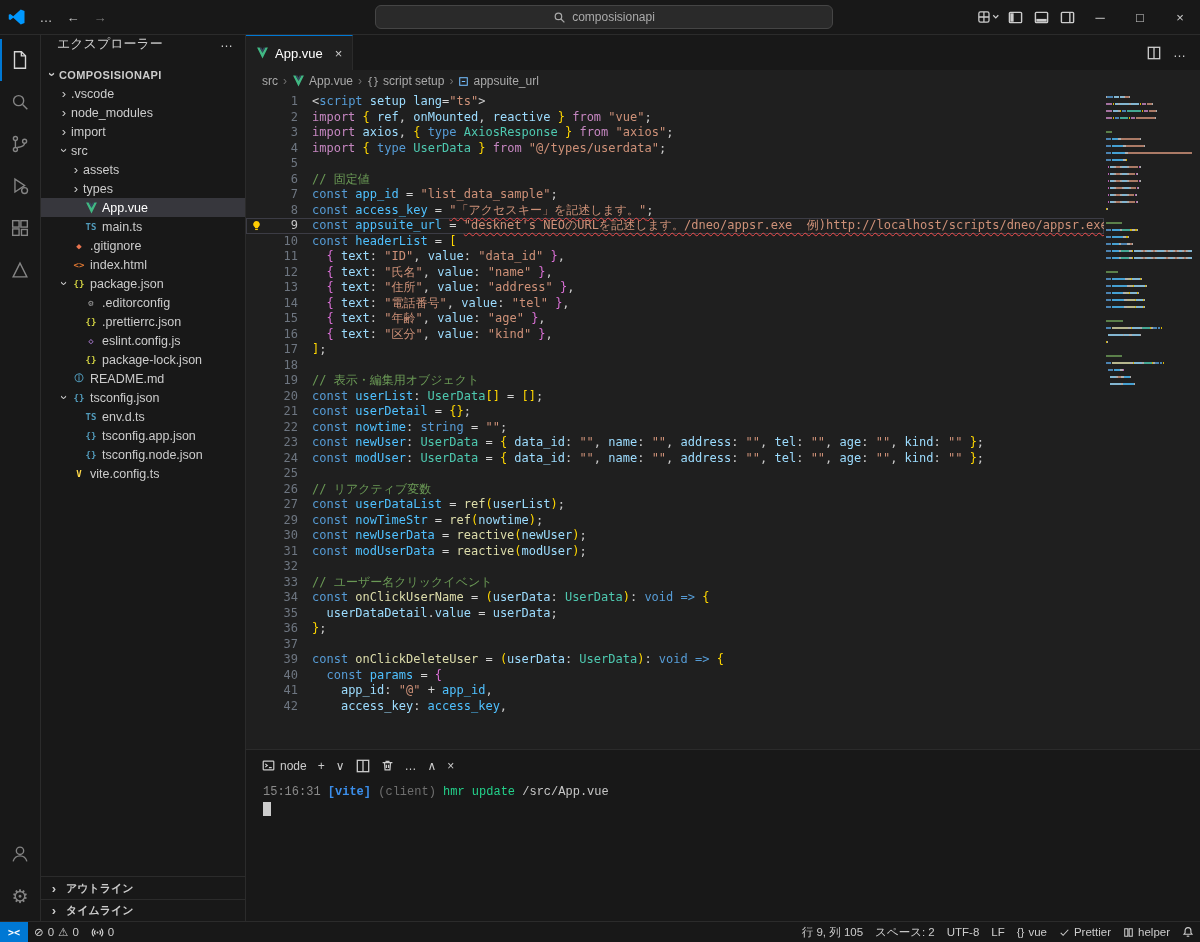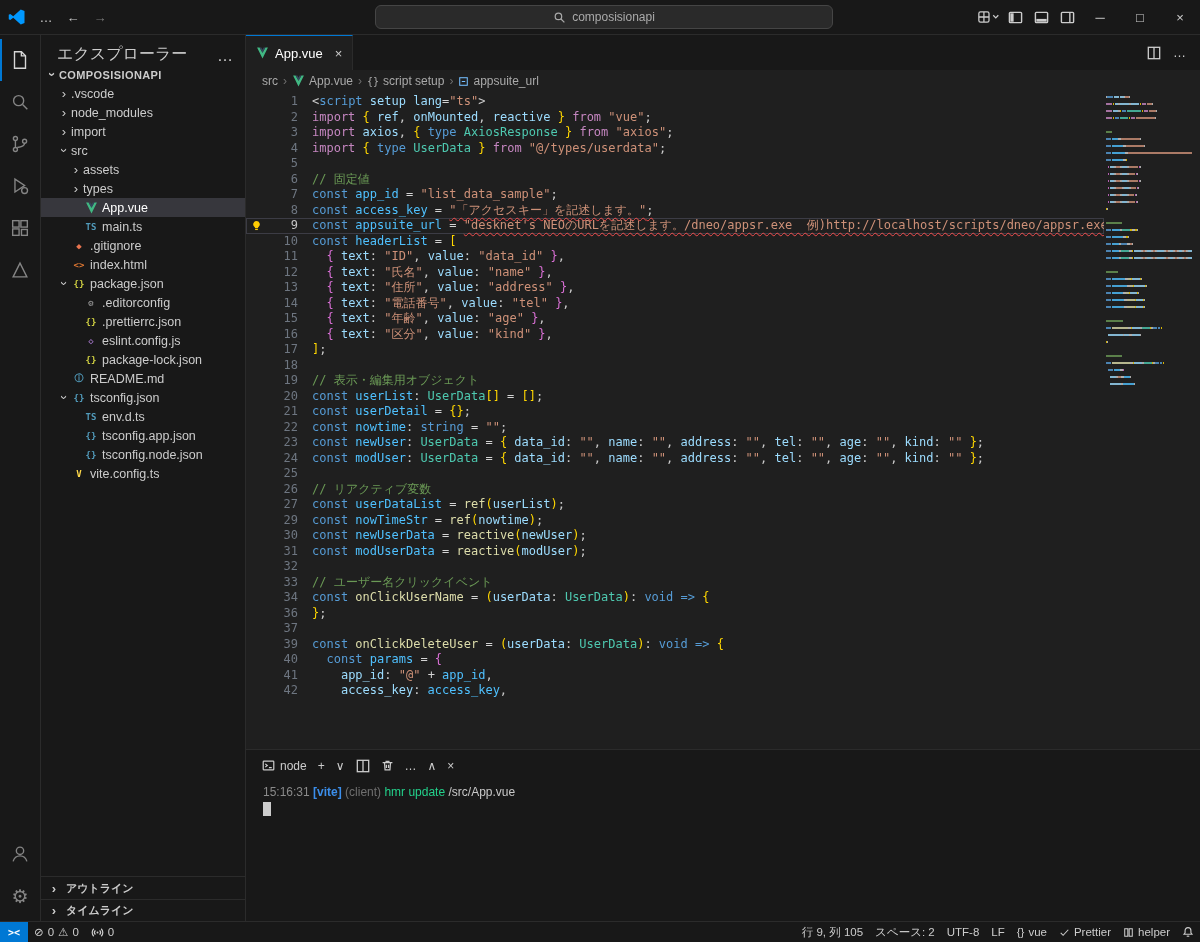--- a/index.html
+++ b/index.html
@@ -19,21 +19,21 @@
   .tb-right{flex:1;display:flex;align-items:center;justify-content:flex-end}
   .wc{width:40px;height:34px;display:flex;align-items:center;justify-content:center;color:#ccc;font-size:13px}
   
   .main{flex:1;display:flex;min-height:0}
   .activitybar{flex:0 0 40px;background:#181818;border-right:1px solid #2b2b2b;display:flex;flex-direction:column;align-items:center;padding-top:4px}
   .ab-item{width:40px;height:42px;display:flex;align-items:center;justify-content:center;color:#858585}
   .ab-item.active{color:#d7d7d7;box-shadow:inset 2px 0 0 #0078d4}
   .ab-spacer{margin-top:auto}
   
   .sidebar{flex:0 0 205px;background:#181818;border-right:1px solid #2b2b2b;display:flex;flex-direction:column;min-height:0}
-  .sb-header{flex:0 0 30px;display:flex;align-items:flex-end;justify-content:space-between;padding:0 12px 0 16px;font-size:16px;color:#ccc}
+  .sb-header{flex:0 0 30px;display:flex;align-items:flex-start;justify-content:space-between;padding:0 12px 0 16px;font-size:13px;color:#ccc}
   .tree{flex:1;overflow:hidden;font-size:12.5px}
   .tree-row{height:19px;display:flex;align-items:center;color:#cccccc;white-space:nowrap;cursor:pointer}
   .tree-row.selected{background:#37373d;color:#fff}
   .tree-row.bold{font-weight:700;font-size:11px;letter-spacing:.4px}
   .chev{flex:0 0 14px;display:flex;justify-content:center;font-size:13px;color:#ccc}
   .chev.open{transform:rotate(90deg)}
   .ficon{flex:0 0 16px;display:flex;justify-content:center;align-items:center;font-family:"DejaVu Sans Mono",monospace;font-size:9px;font-weight:700;margin-right:3px}
   .sb-bottom{border-top:1px solid #2b2b2b}
   .sb-section{height:22px;display:flex;align-items:center;gap:5px;padding:0 6px;font-size:11px;font-weight:700;color:#ccc;border-top:1px solid #2b2b2b}
   .sb-section:first-child{border-top:none}
@@ -65,21 +65,21 @@
   .mm-line{height:2px;margin-bottom:5px;white-space:nowrap;overflow:hidden}
   .mm-seg{display:inline-block;height:2px;opacity:.8;vertical-align:top}
   
   .panel{flex:0 0 172px;background:#181818;border-top:1px solid #2b2b2b;display:flex;flex-direction:column}
   .panel-header{flex:0 0 31px;display:flex;align-items:center;justify-content:space-between;padding:0 10px 0 16px}
   .ptabs{display:flex;height:100%}
   .ptab{display:flex;align-items:center;margin-right:16px;font-size:11.5px;color:#969696;white-space:nowrap}
   .ptab.active{color:#e7e7e7;box-shadow:inset 0 -1px 0 #e7e7e7}
   .panel-actions{display:flex;align-items:center;gap:11px;color:#ccc;font-size:12px}
   .pnode{display:flex;align-items:center;gap:5px;color:#ccc}
-  .terminal{flex:1;padding:3px 0 0 17px;font-family:Liberation Sans, sans-serif;font-size:12px;line-height:16px}
+  .terminal{flex:1;padding:3px 0 0 17px;font-family:Liberation Mono, monospace;font-size:12px;line-height:16px}
   .t-dim{color:#8a8a8a}.t-cyan{color:#3b8eea;font-weight:700}.t-dim2{color:#6f6f6f}.t-green{color:#23d18b}.t-plain{color:#c8c8c8}
   .t-cursor{display:inline-block;width:8px;height:14px;background:#ccc;margin-top:2px}
   
   .statusbar{flex:0 0 21px;background:#181818;border-top:1px solid #2b2b2b;display:flex;justify-content:space-between;font-size:11.5px;color:#ccc}
   .sb-left,.sb-right{display:flex;align-items:center;height:100%}
   .st-item{display:flex;align-items:center;gap:4px;padding:0 6px;height:100%;white-space:nowrap}
   .st-remote{background:#0078d4;color:#fff;padding:0 8px;font-family:"DejaVu Sans Mono",monospace;font-size:10px;font-weight:700}
   .st-ic{display:flex;align-items:center}
   svg{display:block}
 </style>
@@ -409,20 +409,21 @@
             <div class="code-line"><span class="glyph"></span><span class="lnum">24</span><span class="ltext"><span class="tk-d">const</span><span class="tk-p"> </span><span class="tk-V">modUser</span><span class="tk-p">: </span><span class="tk-t">UserData</span><span class="tk-o"> = </span><span class="tk-b1">{</span><span class="tk-p"> </span><span class="tk-v">data_id</span><span class="tk-p">: </span><span class="tk-s">""</span><span class="tk-p">, </span><span class="tk-v">name</span><span class="tk-p">: </span><span class="tk-s">""</span><span class="tk-p">, </span><span class="tk-v">address</span><span class="tk-p">: </span><span class="tk-s">""</span><span class="tk-p">, </span><span class="tk-v">tel</span><span class="tk-p">: </span><span class="tk-s">""</span><span class="tk-p">, </span><span class="tk-v">age</span><span class="tk-p">: </span><span class="tk-s">""</span><span class="tk-p">, </span><span class="tk-v">kind</span><span class="tk-p">: </span><span class="tk-s">""</span><span class="tk-p"> </span><span class="tk-b1">}</span><span class="tk-p">;</span></span></div>
             <div class="code-line"><span class="glyph"></span><span class="lnum">25</span><span class="ltext"></span></div>
             <div class="code-line"><span class="glyph"></span><span class="lnum">26</span><span class="ltext"><span class="tk-m">// リアクティブ変数</span></span></div>
             <div class="code-line"><span class="glyph"></span><span class="lnum">27</span><span class="ltext"><span class="tk-d">const</span><span class="tk-p"> </span><span class="tk-V">userDataList</span><span class="tk-o"> = </span><span class="tk-f">ref</span><span class="tk-b1">(</span><span class="tk-v">userList</span><span class="tk-b1">)</span><span class="tk-p">;</span></span></div>
             <div class="code-line"><span class="glyph"></span><span class="lnum">29</span><span class="ltext"><span class="tk-d">const</span><span class="tk-p"> </span><span class="tk-V">nowTimeStr</span><span class="tk-o"> = </span><span class="tk-f">ref</span><span class="tk-b1">(</span><span class="tk-v">nowtime</span><span class="tk-b1">)</span><span class="tk-p">;</span></span></div>
             <div class="code-line"><span class="glyph"></span><span class="lnum">30</span><span class="ltext"><span class="tk-d">const</span><span class="tk-p"> </span><span class="tk-V">newUserData</span><span class="tk-o"> = </span><span class="tk-f">reactive</span><span class="tk-b1">(</span><span class="tk-v">newUser</span><span class="tk-b1">)</span><span class="tk-p">;</span></span></div>
             <div class="code-line"><span class="glyph"></span><span class="lnum">31</span><span class="ltext"><span class="tk-d">const</span><span class="tk-p"> </span><span class="tk-V">modUserData</span><span class="tk-o"> = </span><span class="tk-f">reactive</span><span class="tk-b1">(</span><span class="tk-v">modUser</span><span class="tk-b1">)</span><span class="tk-p">;</span></span></div>
             <div class="code-line"><span class="glyph"></span><span class="lnum">32</span><span class="ltext"></span></div>
             <div class="code-line"><span class="glyph"></span><span class="lnum">33</span><span class="ltext"><span class="tk-m">// ユーザー名クリックイベント</span></span></div>
             <div class="code-line"><span class="glyph"></span><span class="lnum">34</span><span class="ltext"><span class="tk-d">const</span><span class="tk-p"> </span><span class="tk-f">onClickUserName</span><span class="tk-o"> = </span><span class="tk-b1">(</span><span class="tk-v">userData</span><span class="tk-p">: </span><span class="tk-t">UserData</span><span class="tk-b1">)</span><span class="tk-p">: </span><span class="tk-d">void</span><span class="tk-p"> </span><span class="tk-d">=&gt;</span><span class="tk-p"> </span><span class="tk-b1">{</span></span></div>
+            <div class="code-line"><span class="glyph"></span><span class="lnum">35</span><span class="ltext"><span class="tk-p">  </span><span class="tk-v">userDataDetail</span><span class="tk-p">.</span><span class="tk-v">value</span><span class="tk-o"> = </span><span class="tk-v">userData</span><span class="tk-p">;</span></span></div>
             <div class="code-line"><span class="glyph"></span><span class="lnum">36</span><span class="ltext"><span class="tk-b1">}</span><span class="tk-p">;</span></span></div>
             <div class="code-line"><span class="glyph"></span><span class="lnum">37</span><span class="ltext"></span></div>
             <div class="code-line"><span class="glyph"></span><span class="lnum">39</span><span class="ltext"><span class="tk-d">const</span><span class="tk-p"> </span><span class="tk-f">onClickDeleteUser</span><span class="tk-o"> = </span><span class="tk-b1">(</span><span class="tk-v">userData</span><span class="tk-p">: </span><span class="tk-t">UserData</span><span class="tk-b1">)</span><span class="tk-p">: </span><span class="tk-d">void</span><span class="tk-p"> </span><span class="tk-d">=&gt;</span><span class="tk-p"> </span><span class="tk-b1">{</span></span></div>
             <div class="code-line"><span class="glyph"></span><span class="lnum">40</span><span class="ltext"><span class="tk-p">  </span><span class="tk-d">const</span><span class="tk-p"> </span><span class="tk-V">params</span><span class="tk-o"> = </span><span class="tk-b2">{</span></span></div>
             <div class="code-line"><span class="glyph"></span><span class="lnum">41</span><span class="ltext"><span class="tk-p">    </span><span class="tk-v">app_id</span><span class="tk-p">: </span><span class="tk-s">"@"</span><span class="tk-o"> + </span><span class="tk-V">app_id</span><span class="tk-p">,</span></span></div>
             <div class="code-line"><span class="glyph"></span><span class="lnum">42</span><span class="ltext"><span class="tk-p">    </span><span class="tk-v">access_key</span><span class="tk-p">: </span><span class="tk-V">access_key</span><span class="tk-p">,</span></span></div>
           </div>
         <div class="minimap">
             <div class="mm-line"><span class="mm-seg" style="width: 1px; background: rgb(204, 204, 204);"></span><span class="mm-seg" style="width: 6px; background: rgb(86, 156, 214);"></span><span class="mm-seg" style="width: 1px; background: transparent;"></span><span class="mm-seg" style="width: 5px; background: rgb(156, 220, 254);"></span><span class="mm-seg" style="width: 1px; background: transparent;"></span><span class="mm-seg" style="width: 4px; background: rgb(156, 220, 254);"></span><span class="mm-seg" style="width: 1px; background: rgb(212, 212, 212);"></span><span class="mm-seg" style="width: 4px; background: rgb(206, 145, 120);"></span><span class="mm-seg" style="width: 1px; background: rgb(204, 204, 204);"></span></div>
             <div class="mm-line"><span class="mm-seg" style="width: 6px; background: rgb(197, 134, 192);"></span><span class="mm-seg" style="width: 1px; background: transparent;"></span><span class="mm-seg" style="width: 1px; background: rgb(255, 215, 0);"></span><span class="mm-seg" style="width: 1px; background: transparent;"></span><span class="mm-seg" style="width: 3px; background: rgb(156, 220, 254);"></span><span class="mm-seg" style="width: 2px; background: rgb(204, 204, 204);"></span><span class="mm-seg" style="width: 9px; background: rgb(156, 220, 254);"></span><span class="mm-seg" style="width: 2px; background: rgb(204, 204, 204);"></span><span class="mm-seg" style="width: 8px; background: rgb(156, 220, 254);"></span><span class="mm-seg" style="width: 1px; background: transparent;"></span><span class="mm-seg" style="width: 1px; background: rgb(255, 215, 0);"></span><span class="mm-seg" style="width: 1px; background: transparent;"></span><span class="mm-seg" style="width: 4px; background: rgb(197, 134, 192);"></span><span class="mm-seg" style="width: 1px; background: transparent;"></span><span class="mm-seg" style="width: 5px; background: rgb(206, 145, 120);"></span><span class="mm-seg" style="width: 1px; background: rgb(204, 204, 204);"></span></div>

